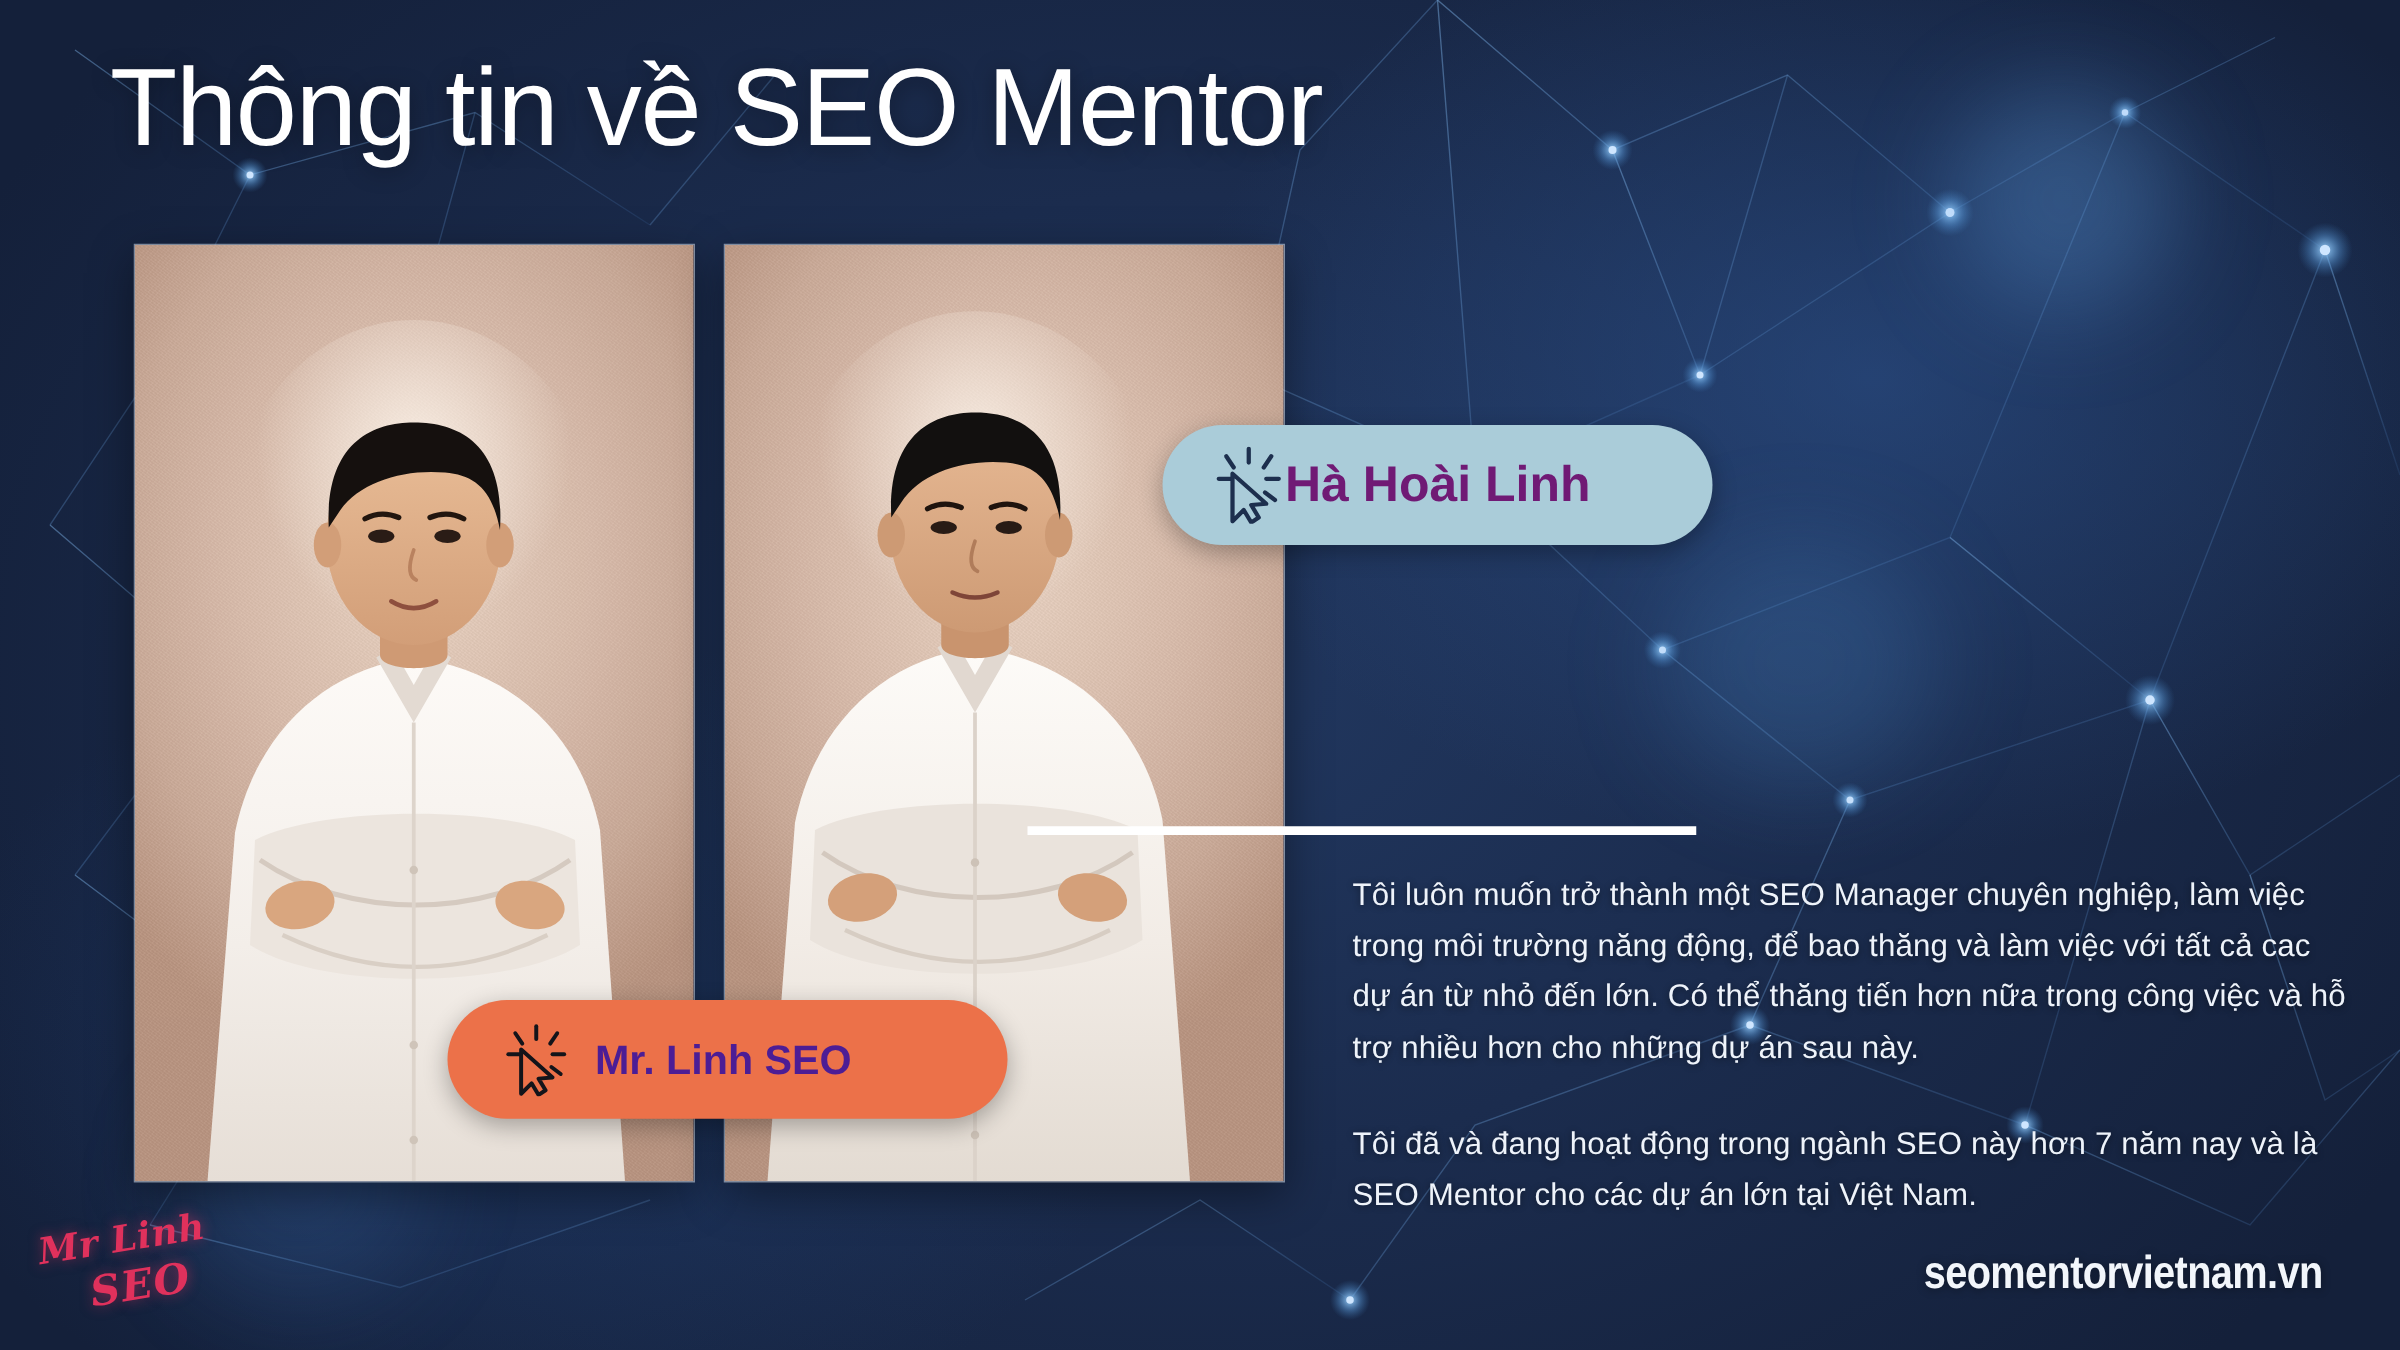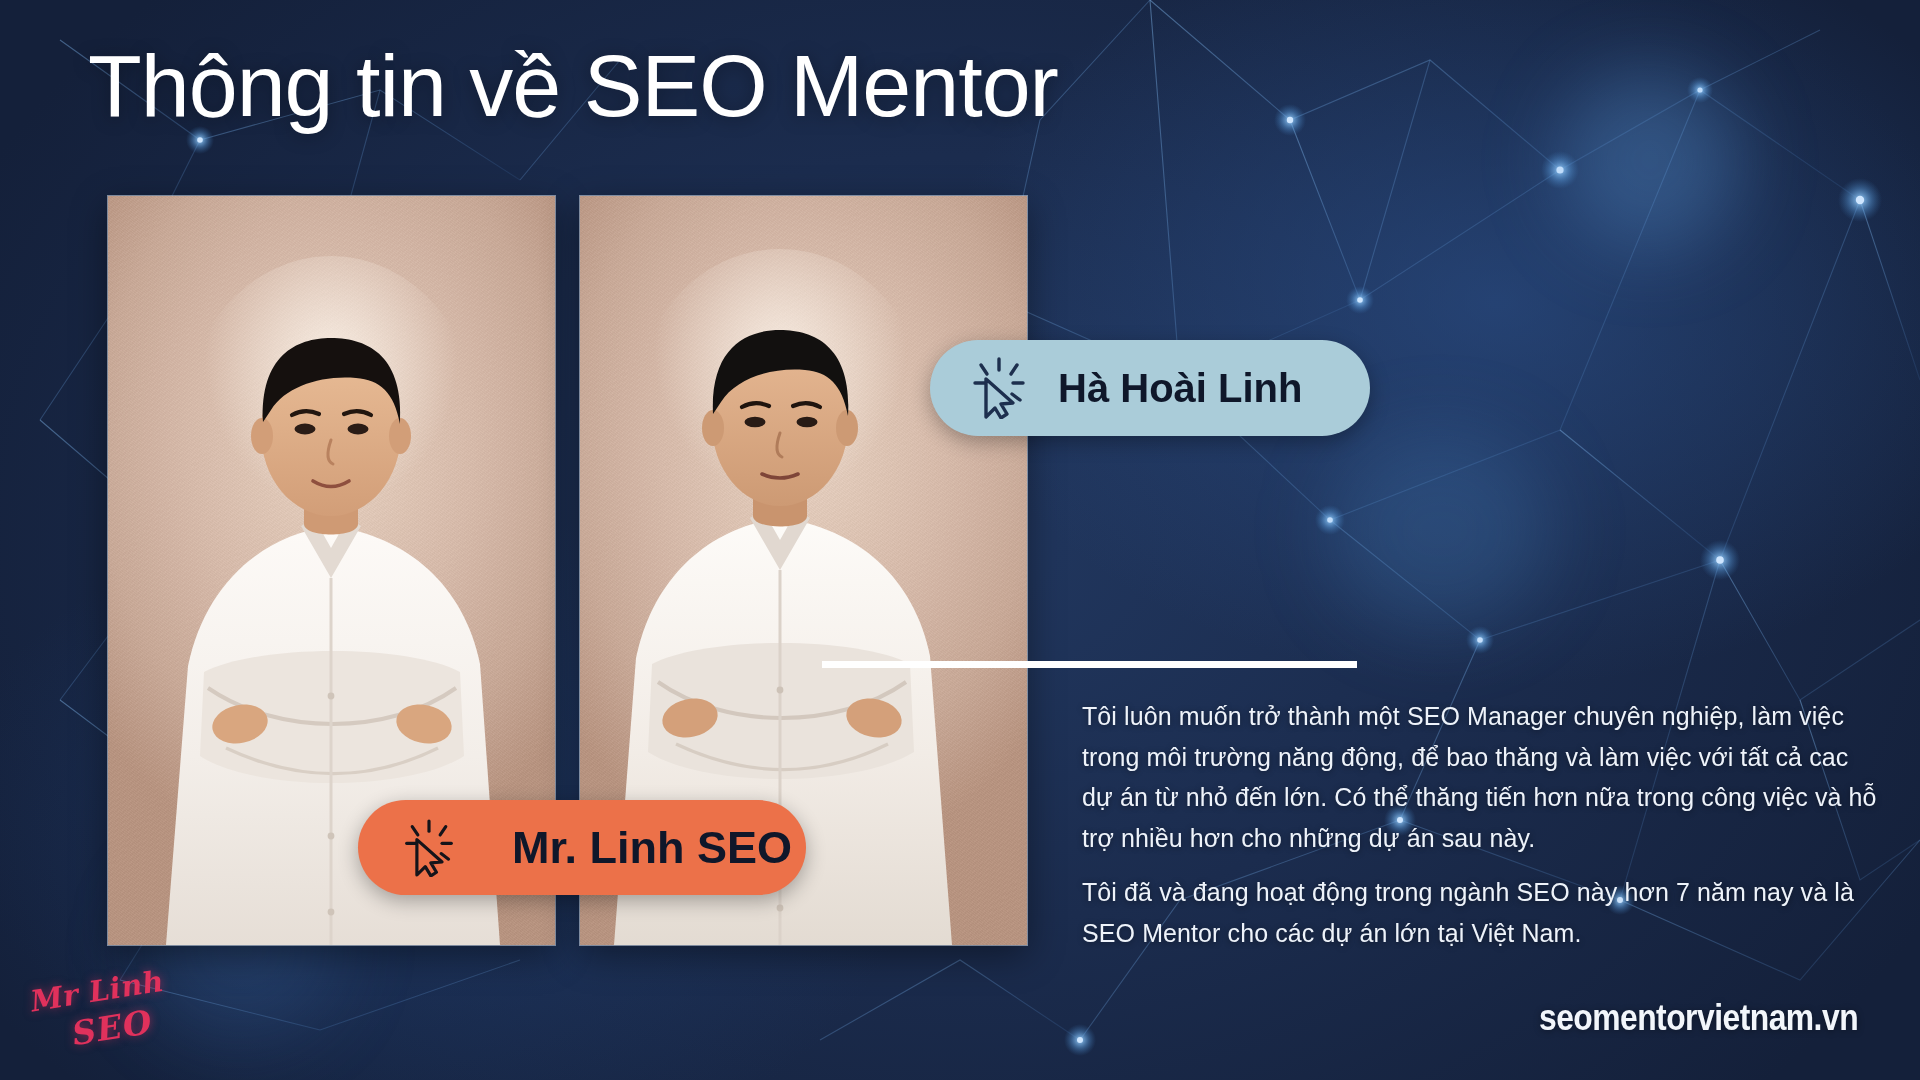--- a/index.html
+++ b/index.html
@@ -73,50 +73,50 @@
     font-weight:700;
     white-space:nowrap;
   }
 
   #badge-ha {
     left:930px; top:340px; width:440px; height:96px;
     background:#aaccd9;
     padding-left:40px;
   }
   #badge-ha .badge-label {
-    font-size:40px; color:#0f172a; margin-left:30px;
+    font-size:40px; color:#701a75; 
   }
 
   #badge-mr {
     left:358px; top:800px; width:448px; height:95px;
     background:#ec7149;
     padding-left:44px;
   }
   #badge-mr .badge-label {
-    font-size:45px; color:#0f172a; margin-left:56px;
+    font-size:33px; color:#4c1d95; margin-left:20px;
   }
 
   
   #divider {
     position:absolute;
     left:822px; top:661px; width:535px; height:7px;
     background:#ffffff;
   }
 
   
   #body-copy {
     position:absolute;
     left:1082px; top:696px; width:800px;
     color:#eef3fa;
     font-size:25px;
     line-height:1.62;
     letter-spacing:.1px;
     text-shadow:0 1px 6px rgba(0,0,0,.45);
   }
-  #body-copy p + p { margin-top:14px; }
+  #body-copy p + p { margin-top:37px; }
 
   
   #logo {
     position:absolute; left:30px; top:972px;
     width:145px; height:86px;
   }
   #logo .logo-line {
     position:absolute;
     font-family:"DejaVu Serif", serif;
     font-style:italic; font-weight:700;

